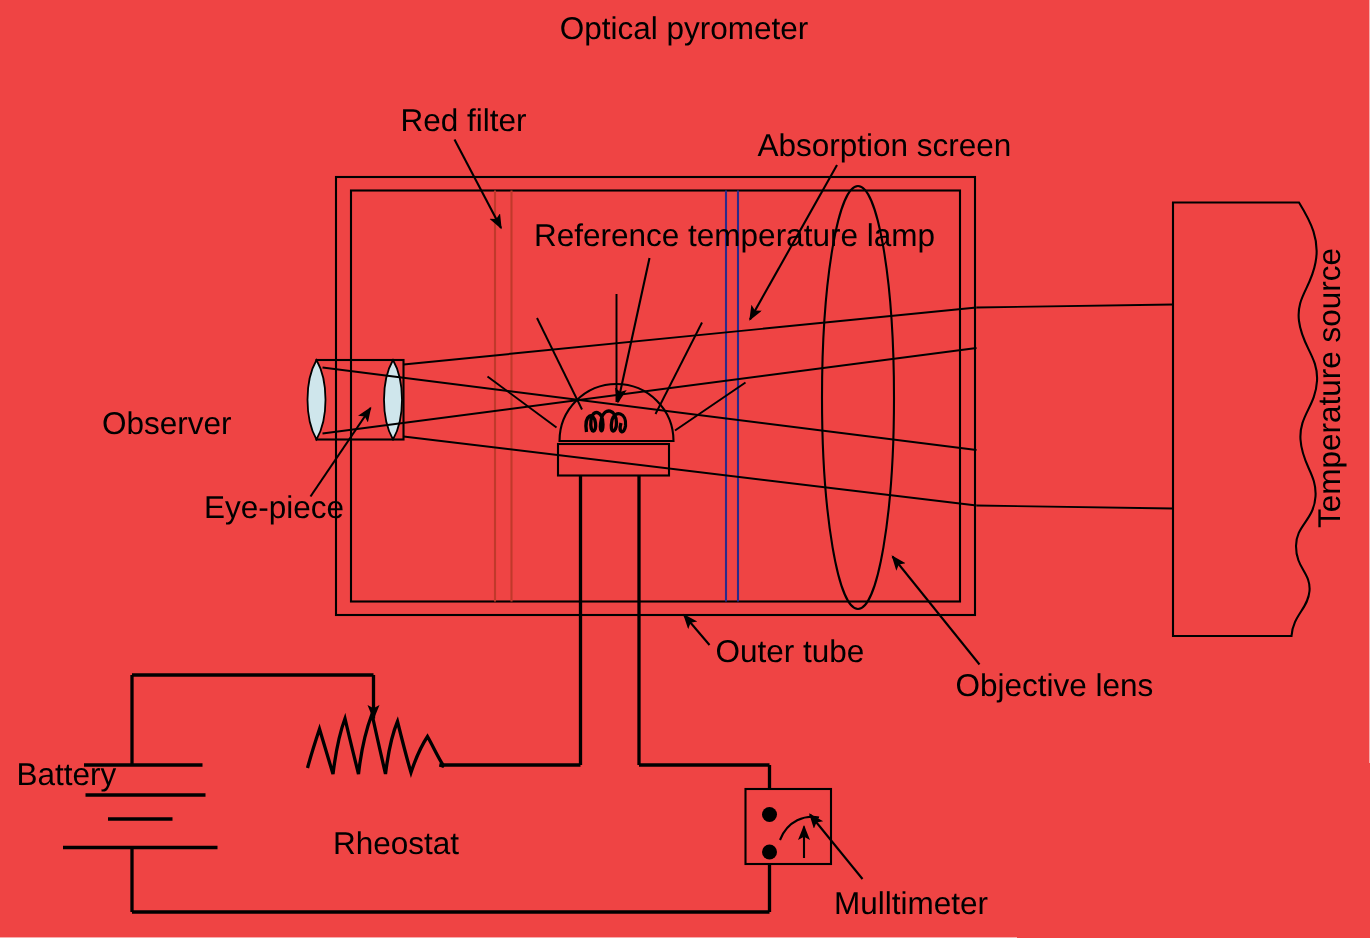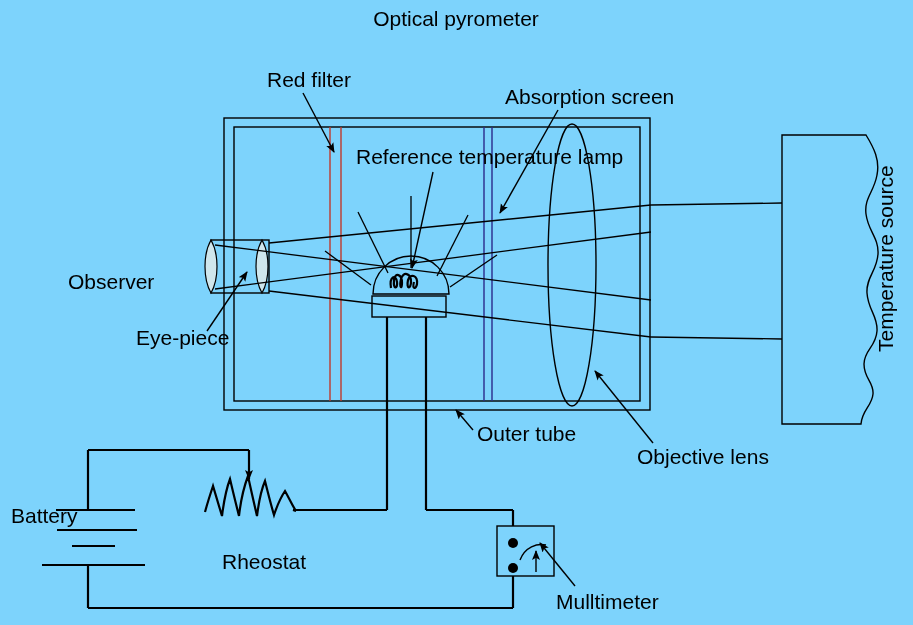--- a/index.html
+++ b/index.html
@@ -4,21 +4,21 @@
 <style>
   html, body {
     margin: 0;
     padding: 0;
     background: #ffffff;
   }
   #stage {
     position: relative;
     width: 913px;
     height: 625px;
-    background: #7dd3fc;
+    background: #ef4444;
     font-family: "Liberation Sans", sans-serif;
     overflow: hidden;
   }
   #diagram-svg {
     position: absolute;
     left: 0;
     top: 0;
     width: 913px;
     height: 625px;
   }

